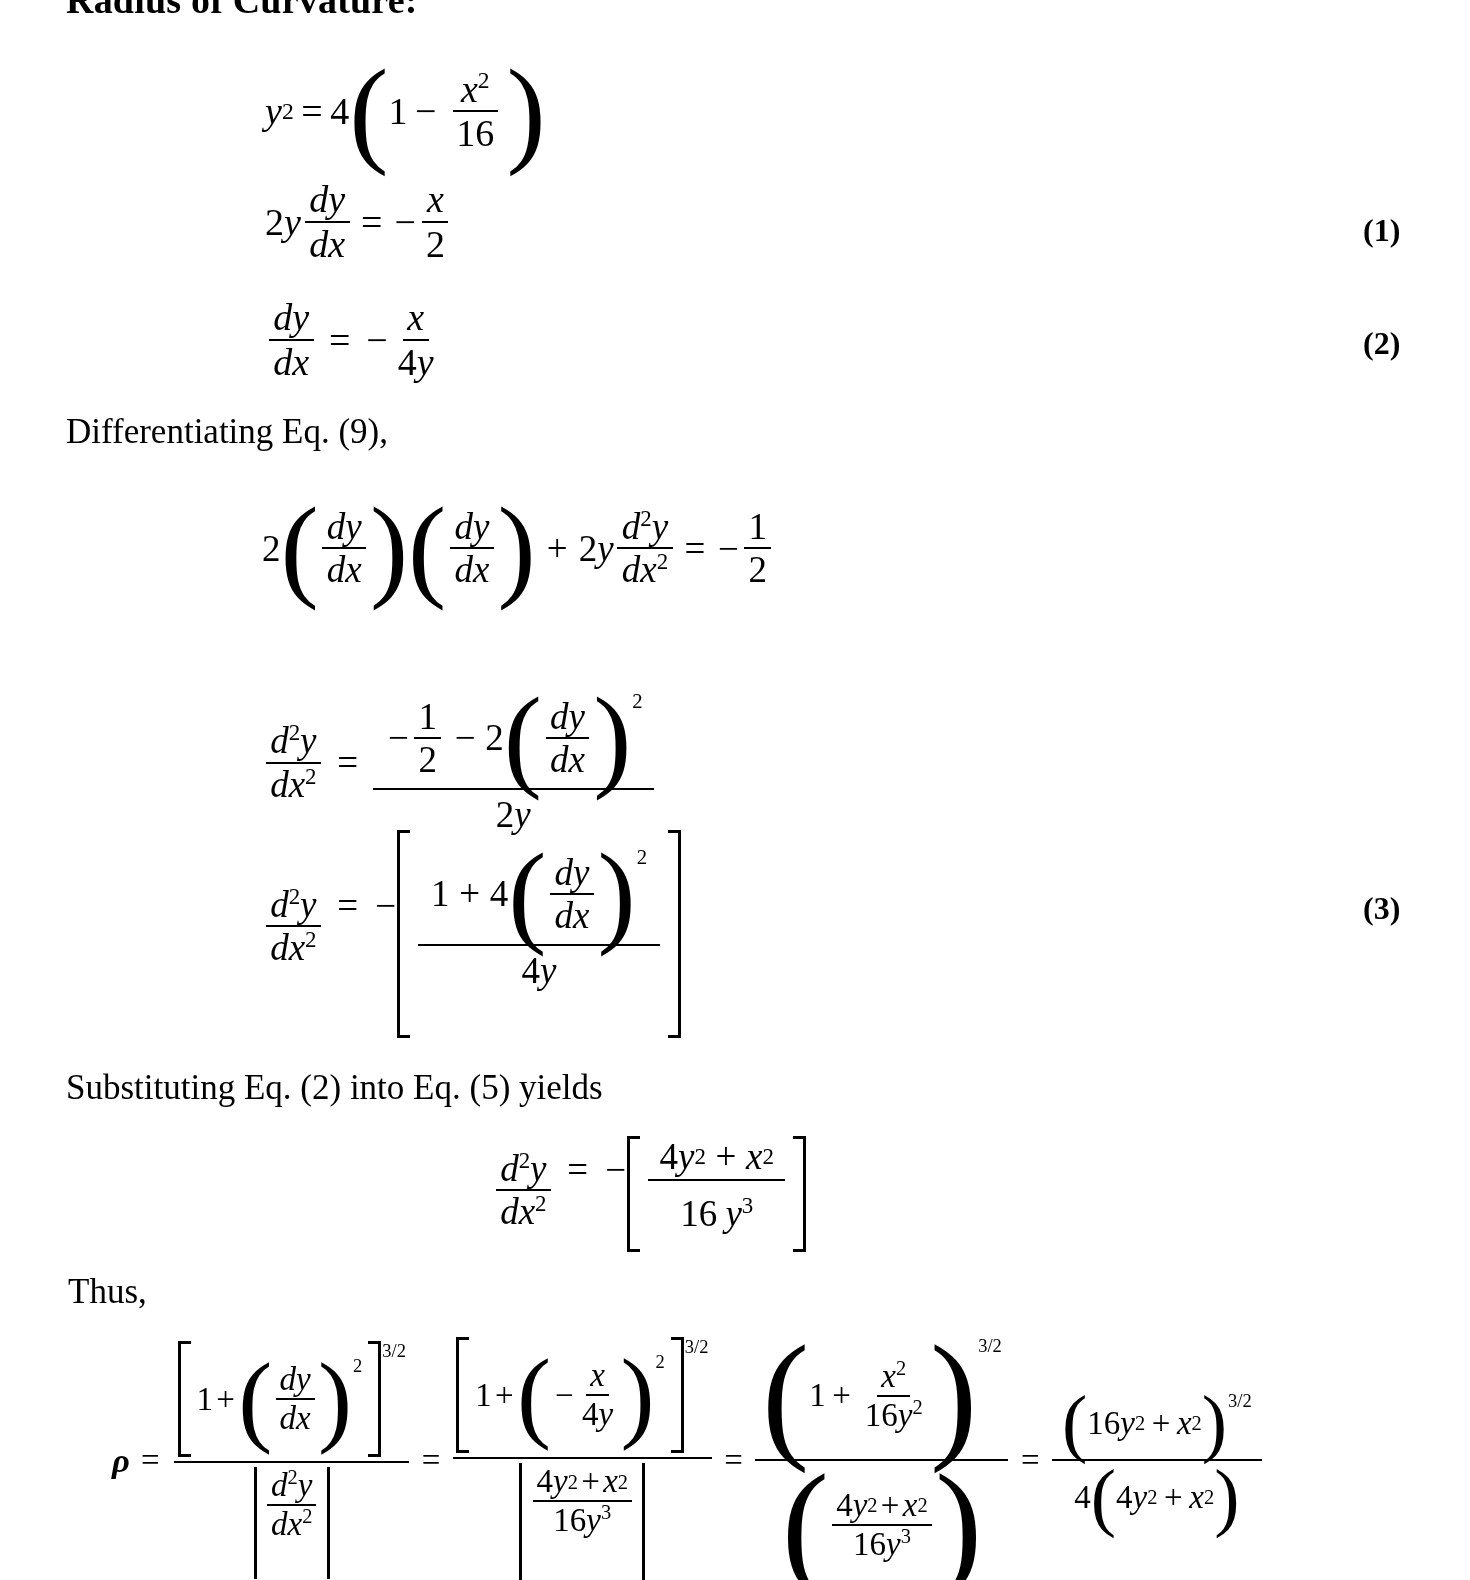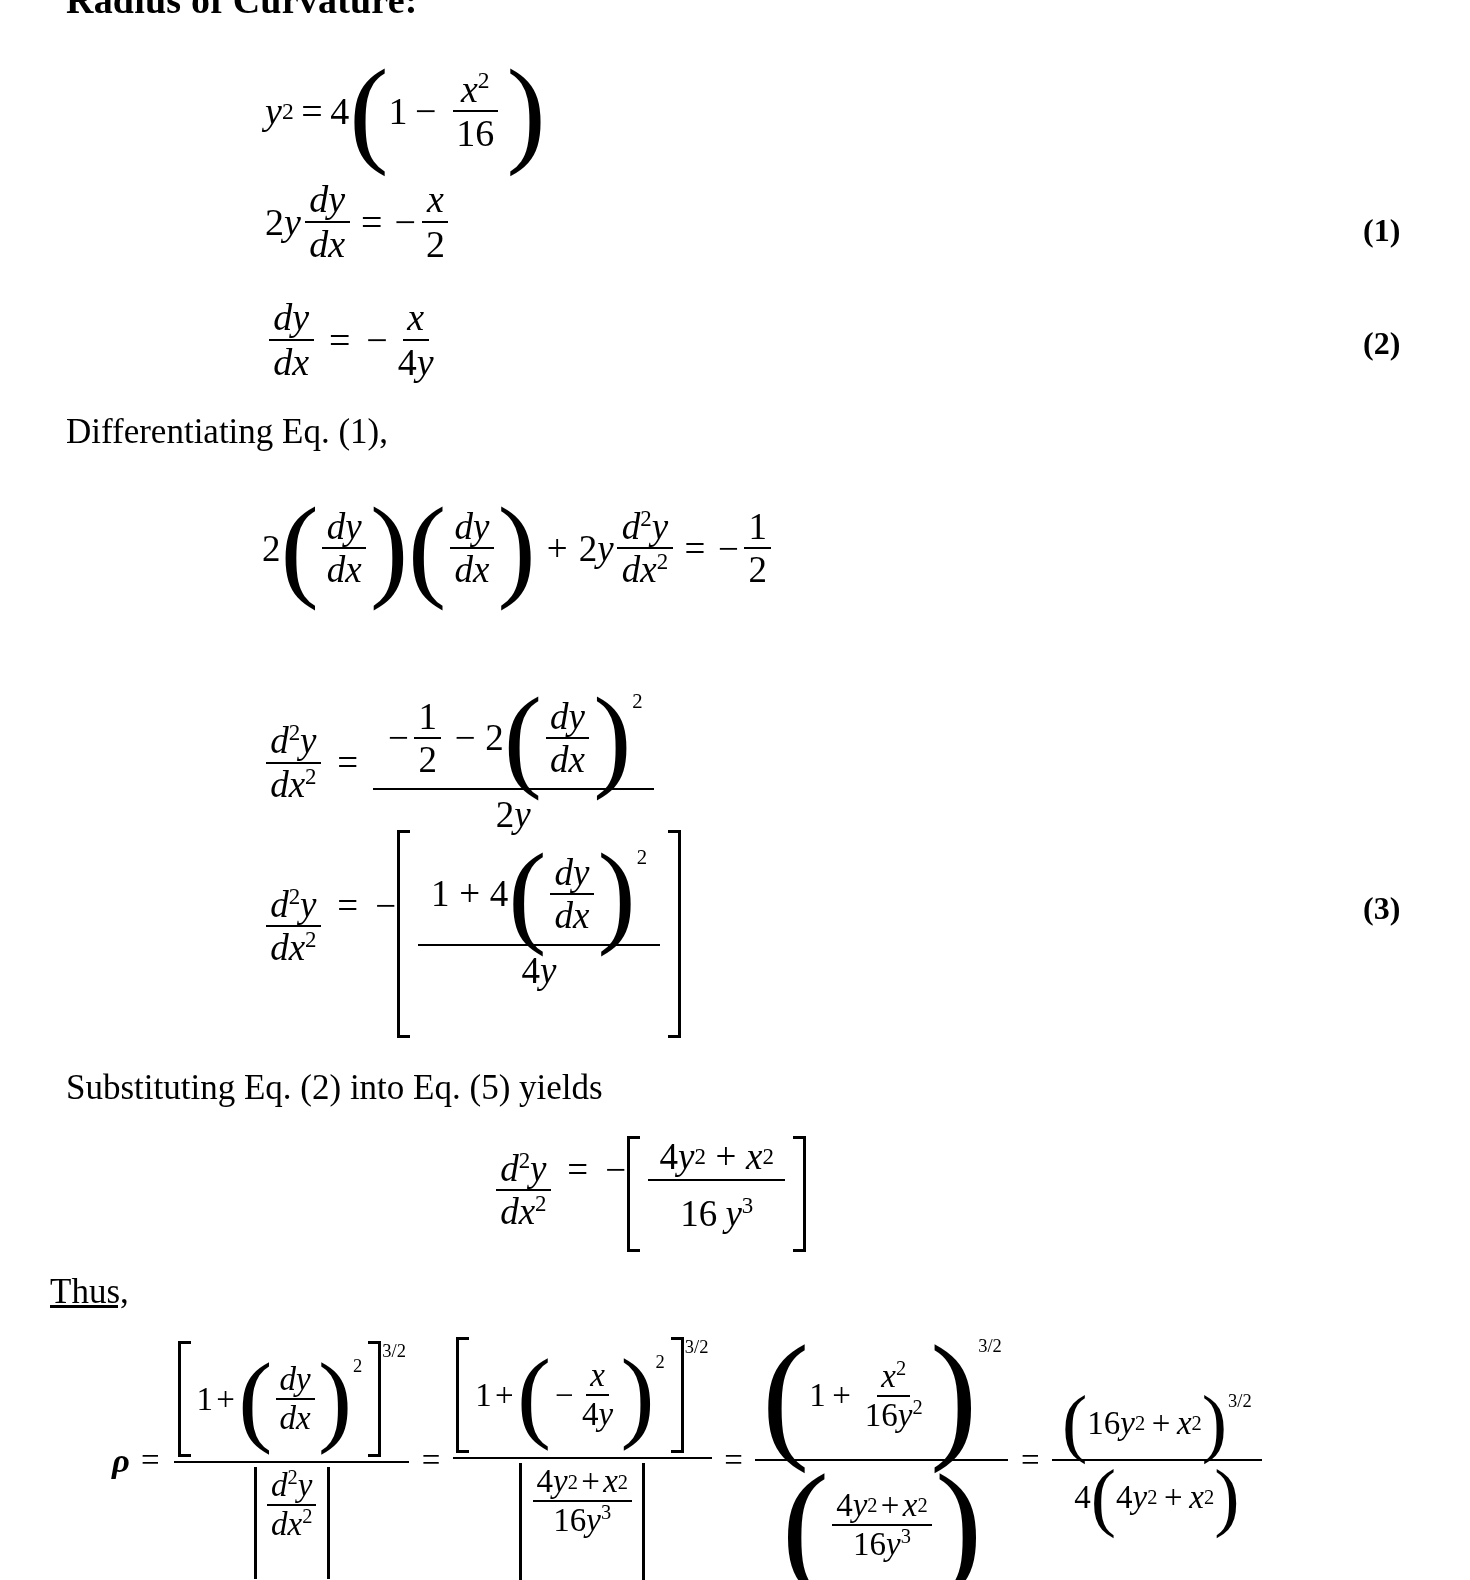--- a/index.html
+++ b/index.html
@@ -186,21 +186,21 @@
     </span>
     <span class="mo" style="padding:0 .30em">=</span>
     <span class="mo neg">−</span>
     <span class="frac nospace">
       <span class="num"><span class="mi">x</span></span>
       <span class="den"><span class="mn">4</span><span class="mi">y</span></span>
     </span>
   </div>
   <div class="eqnum" style="left:1363px; top:325px;">(2)</div>
 
-  <div class="prose" style="left:66px; top:412px;">Differentiating Eq. (1),</div>
+  <div class="prose" style="left:66px; top:412px;">Differentiating Eq. (9),</div>
 
   <div class="mathline" style="left:262px; top:500px; font-size:37px;">
     <span class="mn">2</span>
     <span class="paren-grp">
       <span class="delim p3">(</span>
       <span class="frac nospace">
         <span class="num"><span class="mi">d</span><span class="mi">y</span></span>
         <span class="den"><span class="mi">d</span><span class="mi">x</span></span>
       </span>
       <span class="delim p3">)</span>
@@ -307,21 +307,21 @@
           <span class="mo" style="padding:0 .26em">+</span>
           <span class="mi">x</span>
             <span class="sup up">2</span>
         </span>
         <span class="den" style="padding-top:12px;"><span class="mn">16</span><span class="spacer-narrow"></span><span class="mi">y</span><span class="sup up">3</span></span>
       </span>
       <span class="sqb right" style="height:116px;"></span>
     </span>
   </div>
 
-  <div class="prose" style="left:50px; top:1272px;text-decoration:underline;">Thus,</div>
+  <div class="prose" style="left:68px; top:1272px;">Thus,</div>
 
   <div class="mathline" style="left:112px; top:1336px; font-size:33px; align-items:center;">
 
     <span class="rho">ρ</span>
     <span class="mo" style="padding:0 .34em">=</span>
 
     <span class="frac" style="margin:0 .10em;">
       <span class="num" style="display:flex;align-items:stretch;padding:0 .1em 4px .1em;">
         <span class="sqb left" style="height:116px;"></span>
         <span style="display:flex;align-items:center;margin:0 4px;">

